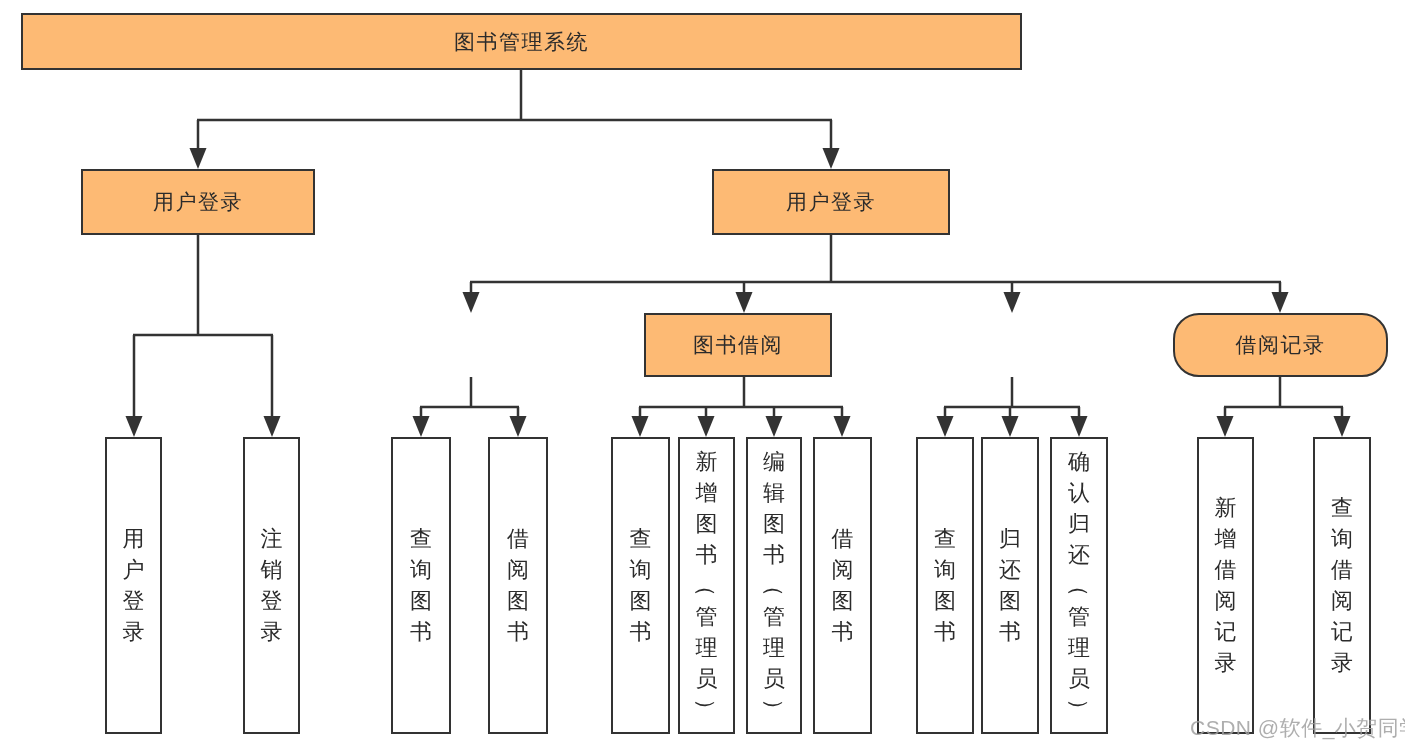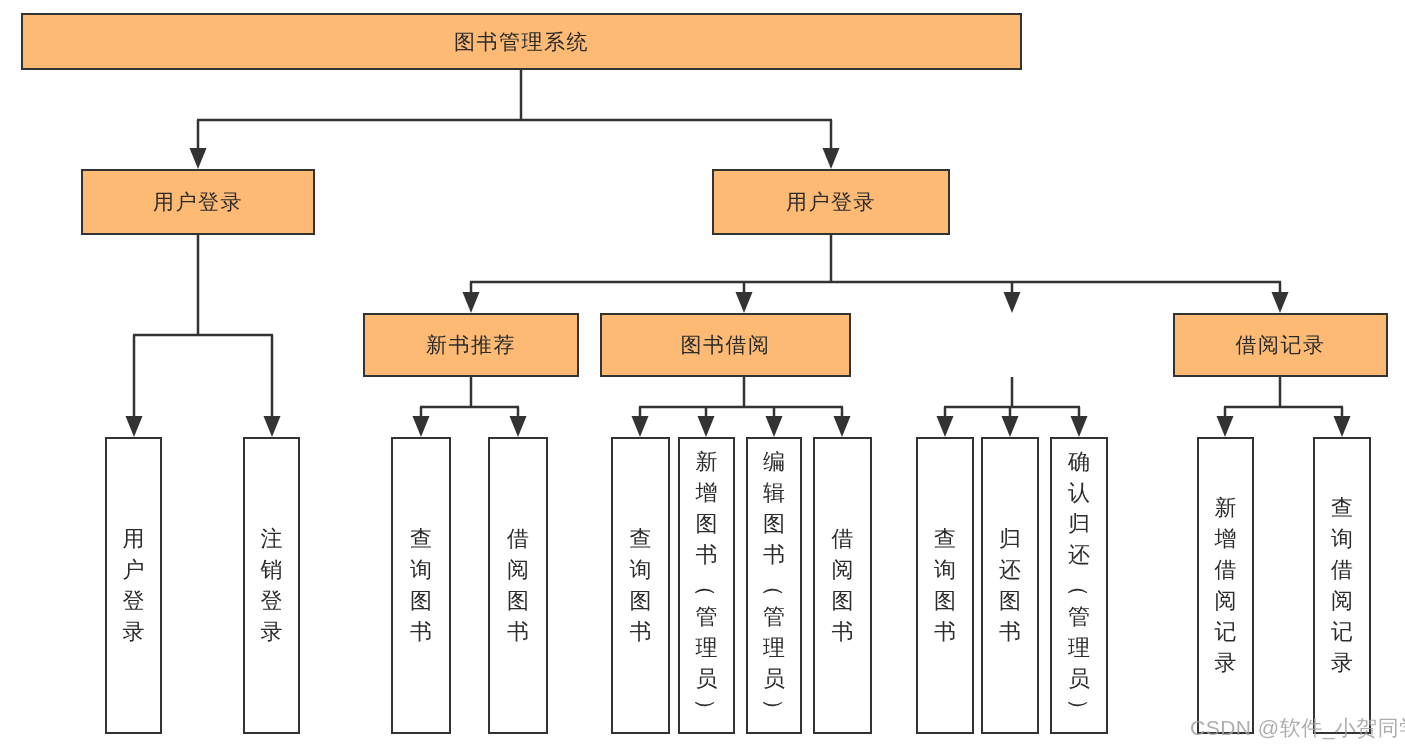--- a/index.html
+++ b/index.html
@@ -92,27 +92,24 @@
     <span>图书管理系统</span>
   </div>
 
   <div class="hbox" style="left:81px;top:169px;width:234px;height:66px;">
     <span>用户登录</span>
   </div>
   <div class="hbox" style="left:712px;top:169px;width:238px;height:66px;">
     <span>用户登录</span>
   </div>
 
-  <div class="hbox" style="left:363px;top:313px;width:216px;height:64px;">
-    <span>新书推荐</span>
-  </div>
-  <div class="hbox" style="left:600px;top:313px;width:251px;height:64px;">
+  <div class="hbox" style="left:644px;top:313px;width:188px;height:64px;">
     <span>图书借阅</span>
   </div>
-  <div class="hbox" style="left:1173px;top:313px;width:215px;height:64px;">
+  <div class="hbox" style="left:1173px;top:313px;width:215px;height:64px;border-radius:26px;">
     <span>借阅记录</span>
   </div>
 
   <div class="vbox" style="left:105px;width:57px;">
       <div class="vchar" style="height: 31px;">用</div>
       <div class="vchar" style="height: 31px;">户</div>
       <div class="vchar" style="height: 31px;">登</div>
       <div class="vchar" style="height: 31px;">录</div>
     </div>
   <div class="vbox" style="left:243px;width:57px;">

